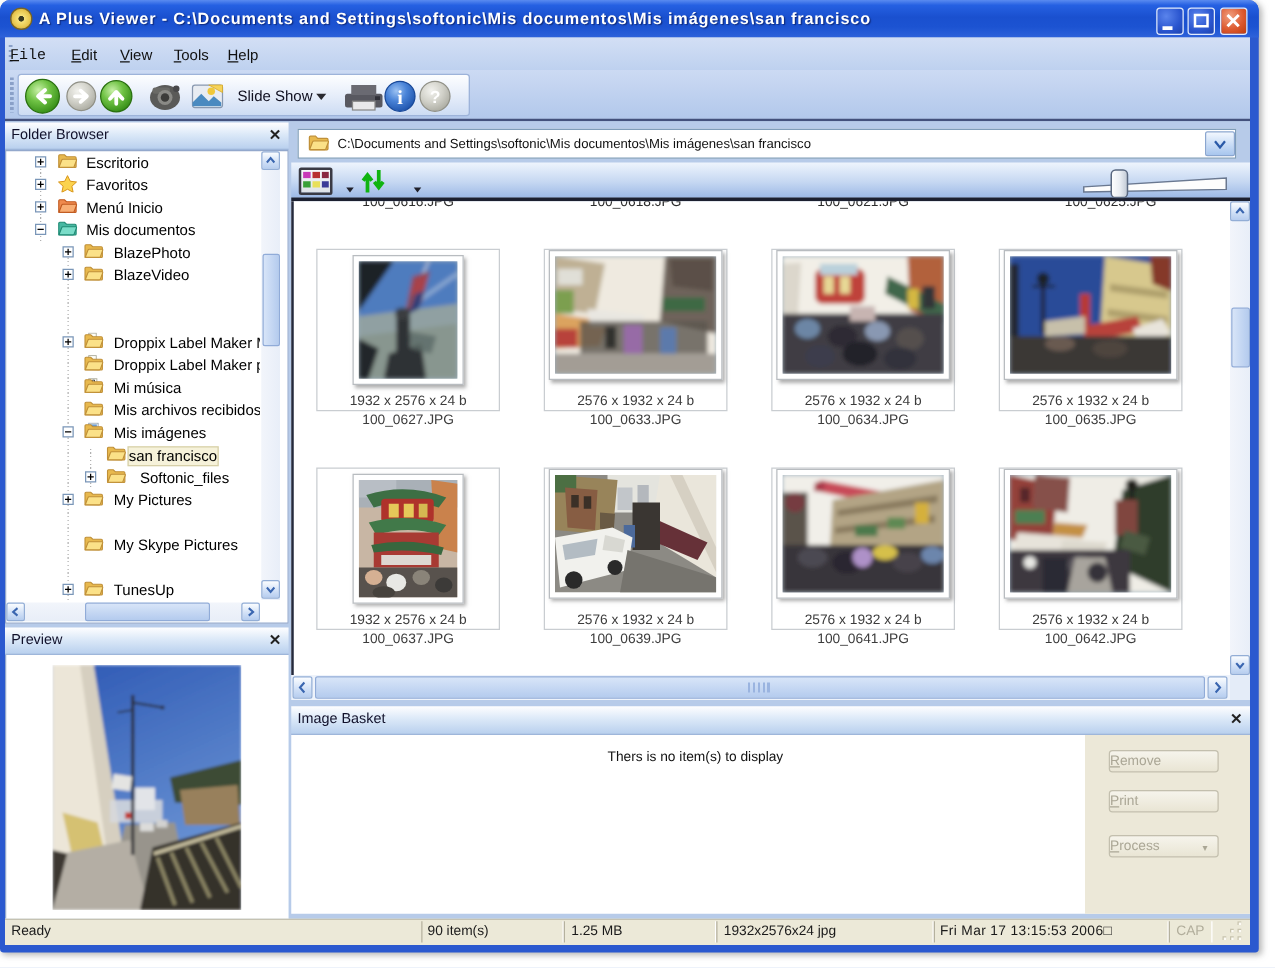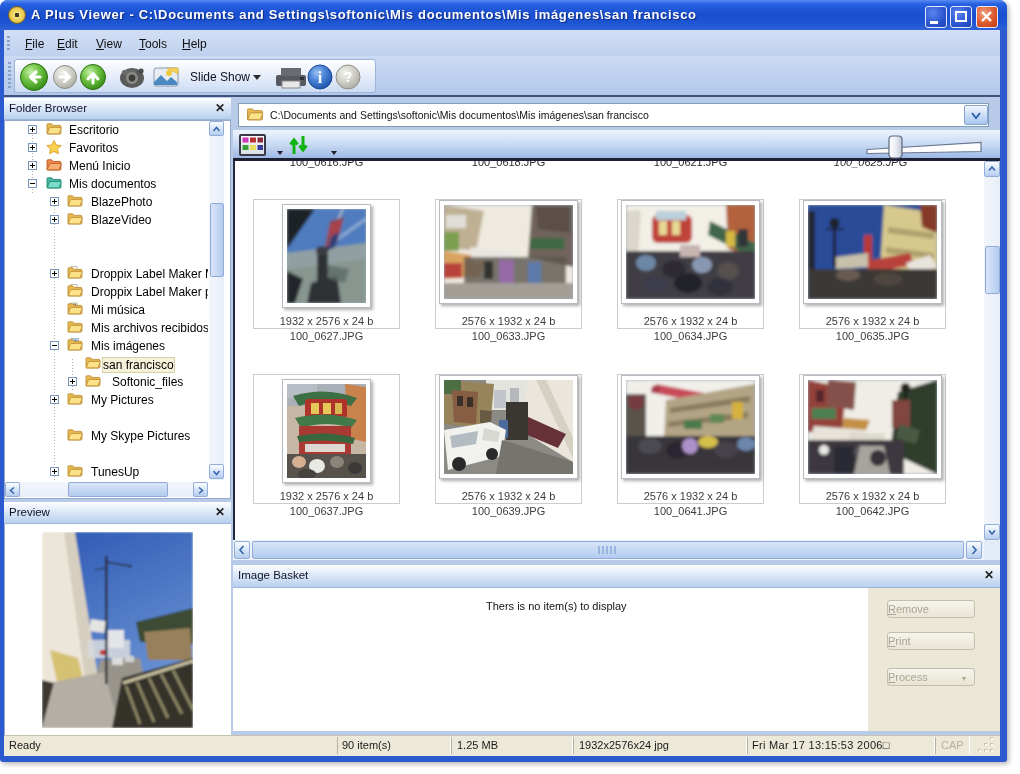--- a/index.html
+++ b/index.html
@@ -84,21 +84,21 @@
   </div>
 <div id="bmax" class="abs tbtn">
     <div class="abs" style="left:4px;top:4px;width:12px;height:11px;border:2px solid #fff;"></div>
   </div>
 <div id="bclose" class="abs tbtn"><svg width="20" height="20" viewBox="0 0 20 20">
       <path d="M5 5 L14 14 M14 5 L5 14" stroke="#fff" stroke-width="2.4"></path>
     </svg></div>
 <div id="client" class="abs"></div>
 <div id="menubar" class="abs"></div>
 <div class="abs" style="left:7px;top:36px;width:3px;height:14px;background:repeating-linear-gradient(180deg,#8aa0c8 0 2px,transparent 2px 4px);"></div>
-<div class="mitem abs" style="left:25px;"><span>F</span>ile</div>
+<div class="mitem abs" style="left:8px;font-family:Liberation Mono, monospace;"><span>F</span>ile</div>
 <div class="mitem abs" style="left:57px;"><span>E</span>dit</div>
 <div class="mitem abs" style="left:96px;"><span>V</span>iew</div>
 <div class="mitem abs" style="left:139px;"><span>T</span>ools</div>
 <div class="mitem abs" style="left:182px;"><span>H</span>elp</div>
 <div id="toolbar" class="abs"></div>
 <div id="tbraised" class="abs"></div>
 <div class="abs" style="left:8px;top:62px;width:3px;height:28px;background:repeating-linear-gradient(180deg,#8aa0c8 0 2px,transparent 2px 4px);"></div>
 
 <svg class="abs" style="left:17px;top:62px;" width="360" height="30" viewBox="0 0 360 30">
  <defs>
@@ -423,21 +423,21 @@
         <stop offset="0%" stop-color="#ffffff"></stop>
         <stop offset="55%" stop-color="#e8ecf2"></stop>
         <stop offset="100%" stop-color="#c0c8d4"></stop>
       </linearGradient>
     </defs>
 </svg>
 <div id="thumbs" class="abs">
 <div class="cap" style="left:18px;top:-5px;width:147px;color:#2c2c2c;">100_0616.JPG</div>
 <div class="cap" style="left:200px;top:-5px;width:147px;color:#2c2c2c;">100_0618.JPG</div>
 <div class="cap" style="left:382px;top:-5px;width:147px;color:#2c2c2c;">100_0621.JPG</div>
-<div class="cap" style="left:562px;top:-5px;width:147px;color:#2c2c2c;font-style:italic;">100_0625.JPG</div>
+<div class="cap" style="left:580px;top:-5px;width:147px;color:#2c2c2c;">100_0625.JPG</div>
 <div class="cell" style="left:18px;top:38px;width:147px;height:130px;"></div>
 <div class="pframe" style="left:47px;top:43px;width:89px;height:104px;"><svg width="79" height="94" viewBox="0 0 79 94">
         <defs>
           <filter id="b1" x="-8%" y="-8%" width="116%" height="116%">
             <feGaussianBlur stdDeviation="1.8"></feGaussianBlur>
           </filter>
         </defs>
         <rect width="79" height="94" fill="#9db0c0"></rect>
         <g filter="url(#b1)">
           <rect width="79" height="94" fill="#87968f"></rect>

